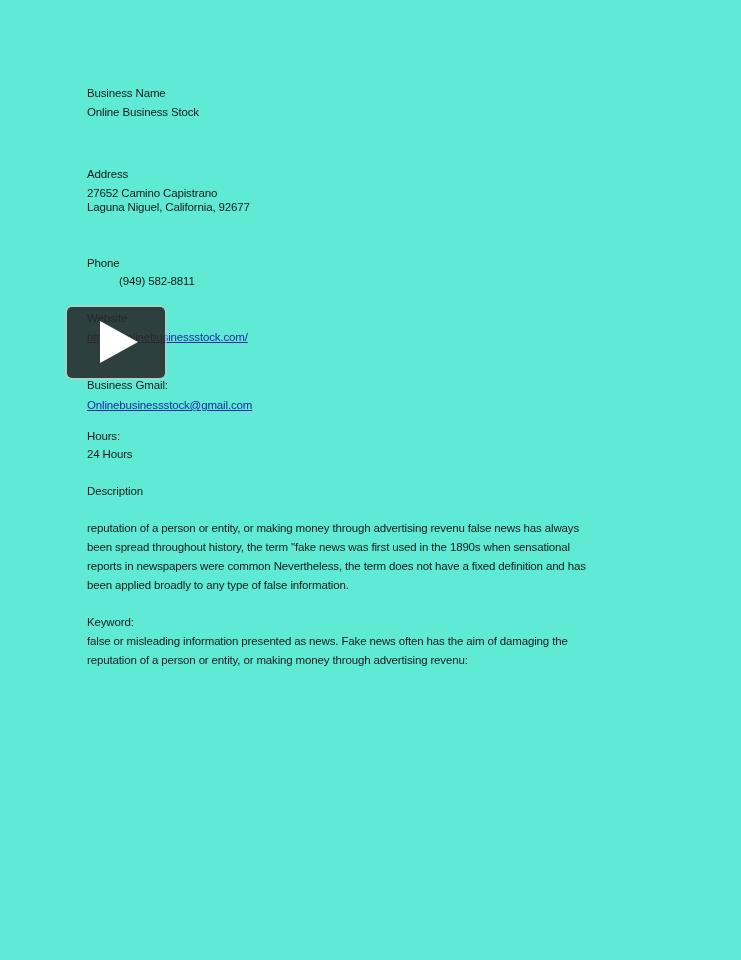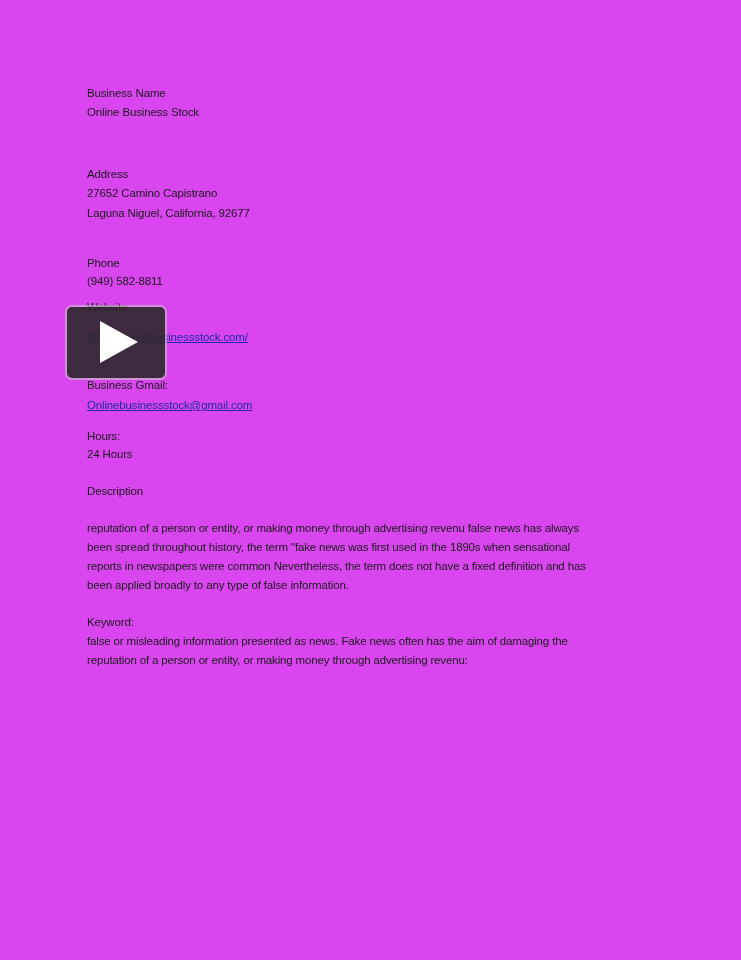--- a/index.html
+++ b/index.html
@@ -14,21 +14,21 @@
       overflow: hidden;
       font-family: "Liberation Sans", "DejaVu Sans", sans-serif;
       color: #1a1a1a;
     }
     .page {
       position: absolute;
       left: 0;
       top: 0;
       width: 741px;
       height: 960px;
-      background: #d946ef;
+      background: #5eead4;
     }
     .line {
       position: absolute;
       left: 87px;
       font-size: 11.5px;
       line-height: 14px;
       white-space: nowrap;
       letter-spacing: -0.15px;
     }
     .link {
@@ -61,26 +61,26 @@
 </head>
 <body>
 
 <div class="page">
 
   <div class="line" style="top:86px;">Business Name</div>
   <div class="line" style="top:105px;">Online Business Stock</div>
 
   <div class="line" style="top:167px;text-align:center;">Address</div>
   <div class="line" style="top:186px;">27652 Camino Capistrano</div>
-  <div class="line" style="top:206px;">Laguna Niguel, California, 92677</div>
+  <div class="line" style="top:200px;">Laguna Niguel, California, 92677</div>
 
   <div class="line" style="top:256px;text-align:center;">Phone</div>
-  <div class="line" style="top:274px;">(949) 582-8811</div>
+  <div class="line" style="top:274px;margin-left:32px;">(949) 582-8811</div>
 
-  <div class="line" style="top:300px;">Website</div>
+  <div class="line" style="top:311px;">Website</div>
   <div class="line link" style="top:330px;">https://onlinebusinessstock.com/</div>
 
   <div class="line" style="top:378px;">Business Gmail:</div>
   <div class="line link" style="top:398px;text-decoration:underline;">Onlinebusinessstock@gmail.com</div>
 
   <div class="line" style="top:429px;">Hours:</div>
   <div class="line" style="top:447px;">24 Hours</div>
 
   <div class="line" style="top:484px;">Description</div>
   <div class="line" style="top:521px;">reputation of a person or entity, or making money through advertising revenu false news has always</div>

